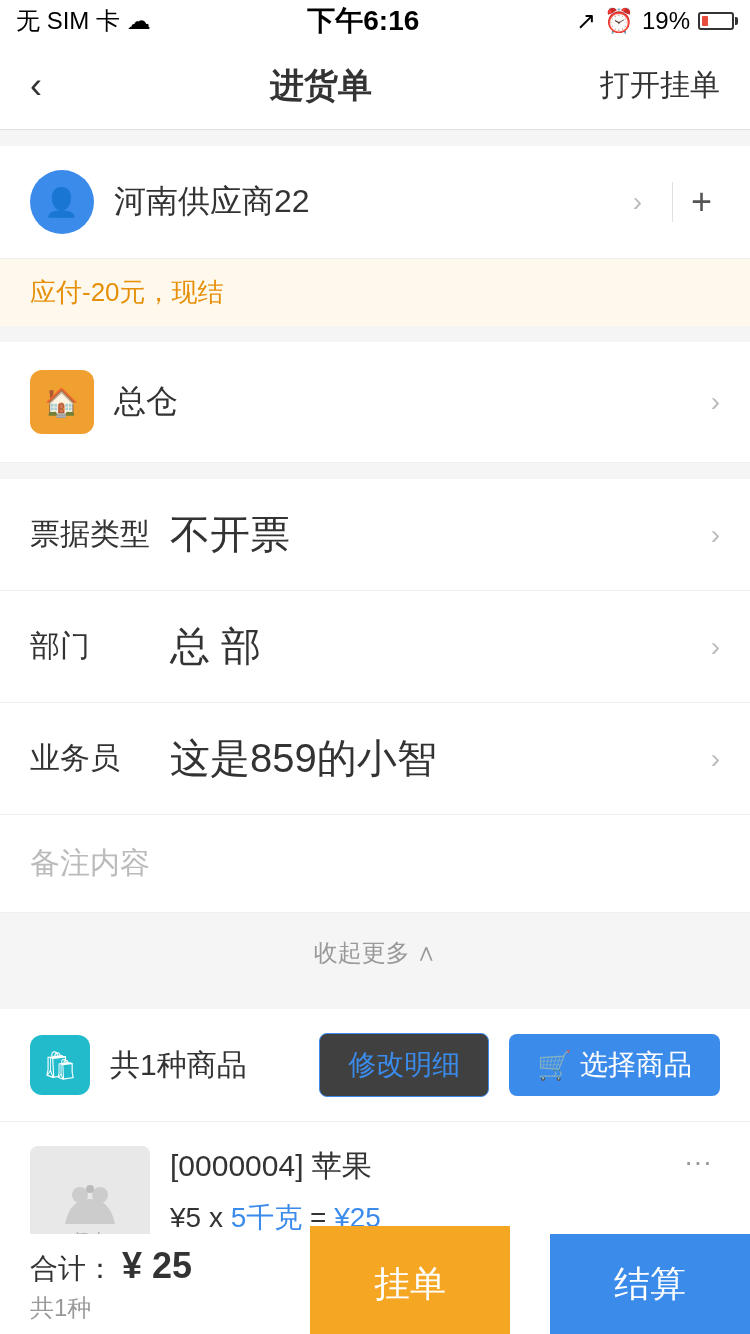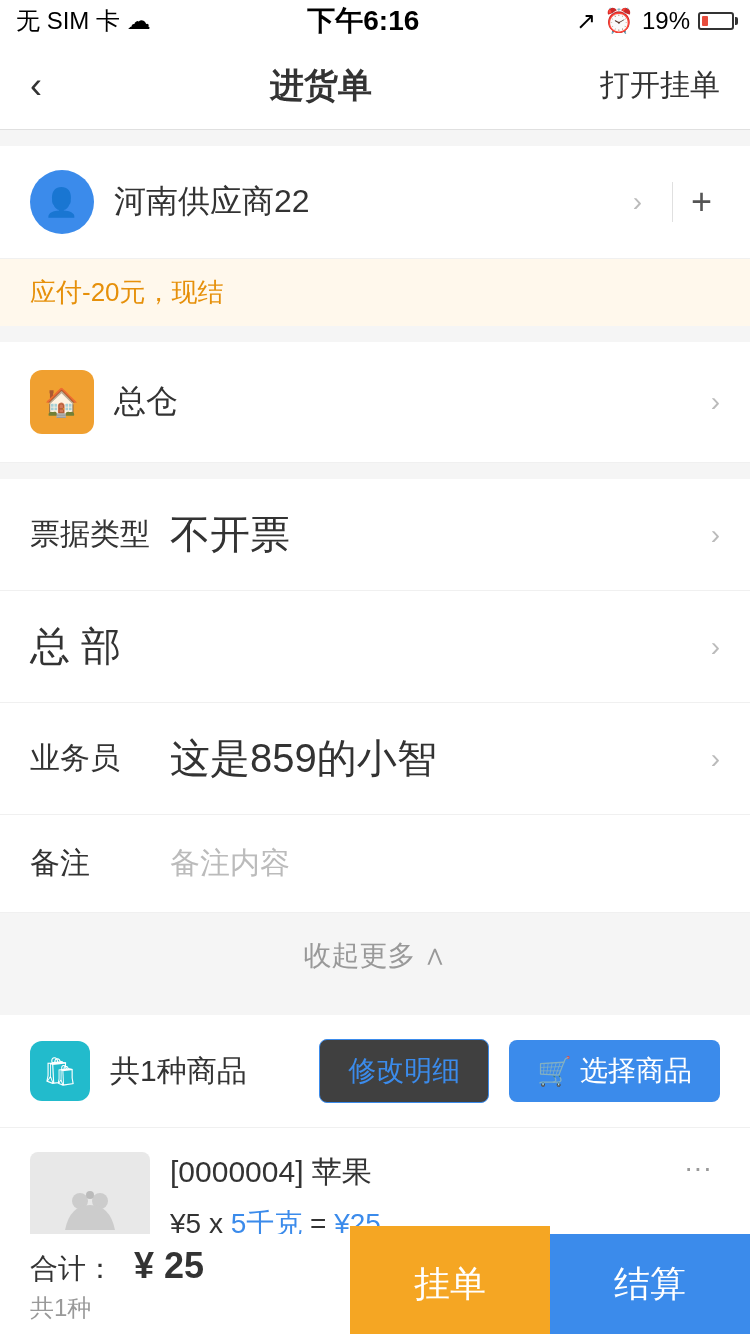--- a/index.html
+++ b/index.html
@@ -105,21 +105,21 @@
     .row-item-arrow { font-size: 28px; color: #bbb; }
     .row-item-value { font-size: 40px; color: #333; margin-right: 16px; flex: 1; }
     .row-item-key { font-size: 30px; color: #333; width: 140px; flex-shrink: 0; }
     .row-item-value-placeholder { font-size: 30px; color: #bbb; flex: 1; margin-right: 16px; }
 
     
     .collapse-toggle {
       background: #f5f5f5;
       text-align: center;
       padding: 24px;
-      font-size: 28px;
+      font-size: 24px;
       color: #999;
     }
 
     
     .product-header {
       background: #fff;
       display: flex;
       align-items: center;
       padding: 24px 30px;
       border-bottom: 1px solid #f0f0f0;
@@ -176,34 +176,34 @@
       align-items: center;
       background: #fff;
     }
     .total-area {
       flex: 1;
       padding: 0 30px;
       display: flex;
       flex-direction: column;
       justify-content: center;
     }
-    .total-line1 { font-size: 28px; color: #333; display: flex; align-items: baseline; gap: 20px; }
+    .total-line1 { font-size: 28px; color: #333; display: flex; align-items: baseline; gap: 8px; }
     .total-amount { font-size: 36px; font-weight: 600; color: #333; }
     .total-line2 { font-size: 24px; color: #999; margin-top: 4px; }
     .btn-suspend {
       width: 200px; height: 116px;
       background: #f5a623; color: #fff;
       border: none; font-size: 36px;
       display: flex; align-items: center; justify-content: center;
     }
     .btn-checkout {
       width: 200px; height: 100px;
       background: #3b8beb; color: #fff;
       border: none; font-size: 36px;
-      display: flex; align-items: center; justify-content: center;
+      display: flex; align-items: center; justify-content: center; margin-left: 40px;
     }
   </style>
 </head>
 <body>
 
 <div class="status-bar">
   <div class="status-left">
     <span>无 SIM 卡 ☁</span>
   </div>
   <div class="status-center">下午6:16</div>
@@ -254,32 +254,32 @@
 
 <div class="card-section">
 
   <div class="row-item">
     <span class="row-item-key">票据类型</span>
     <span class="row-item-value">不开票</span>
     <span class="row-item-arrow">›</span>
   </div>
 
   <div class="row-item">
+    <span class="row-item-key">部门</span>
     <span class="row-item-value">总 部</span>
     <span class="row-item-arrow">›</span>
   </div>
 
   <div class="row-item">
     <span class="row-item-key">业务员</span>
     <span class="row-item-value">这是859的小智</span>
     <span class="row-item-arrow">›</span>
   </div>
 
   <div class="row-item">
-    <span class="row-item-key">备注</span>
     <span class="row-item-value-placeholder">备注内容</span>
   </div>
 </div>
 
 <div class="collapse-toggle">
   <span>收起更多 ∧</span>
 </div>
 
 <div class="section-gap"></div>
 

